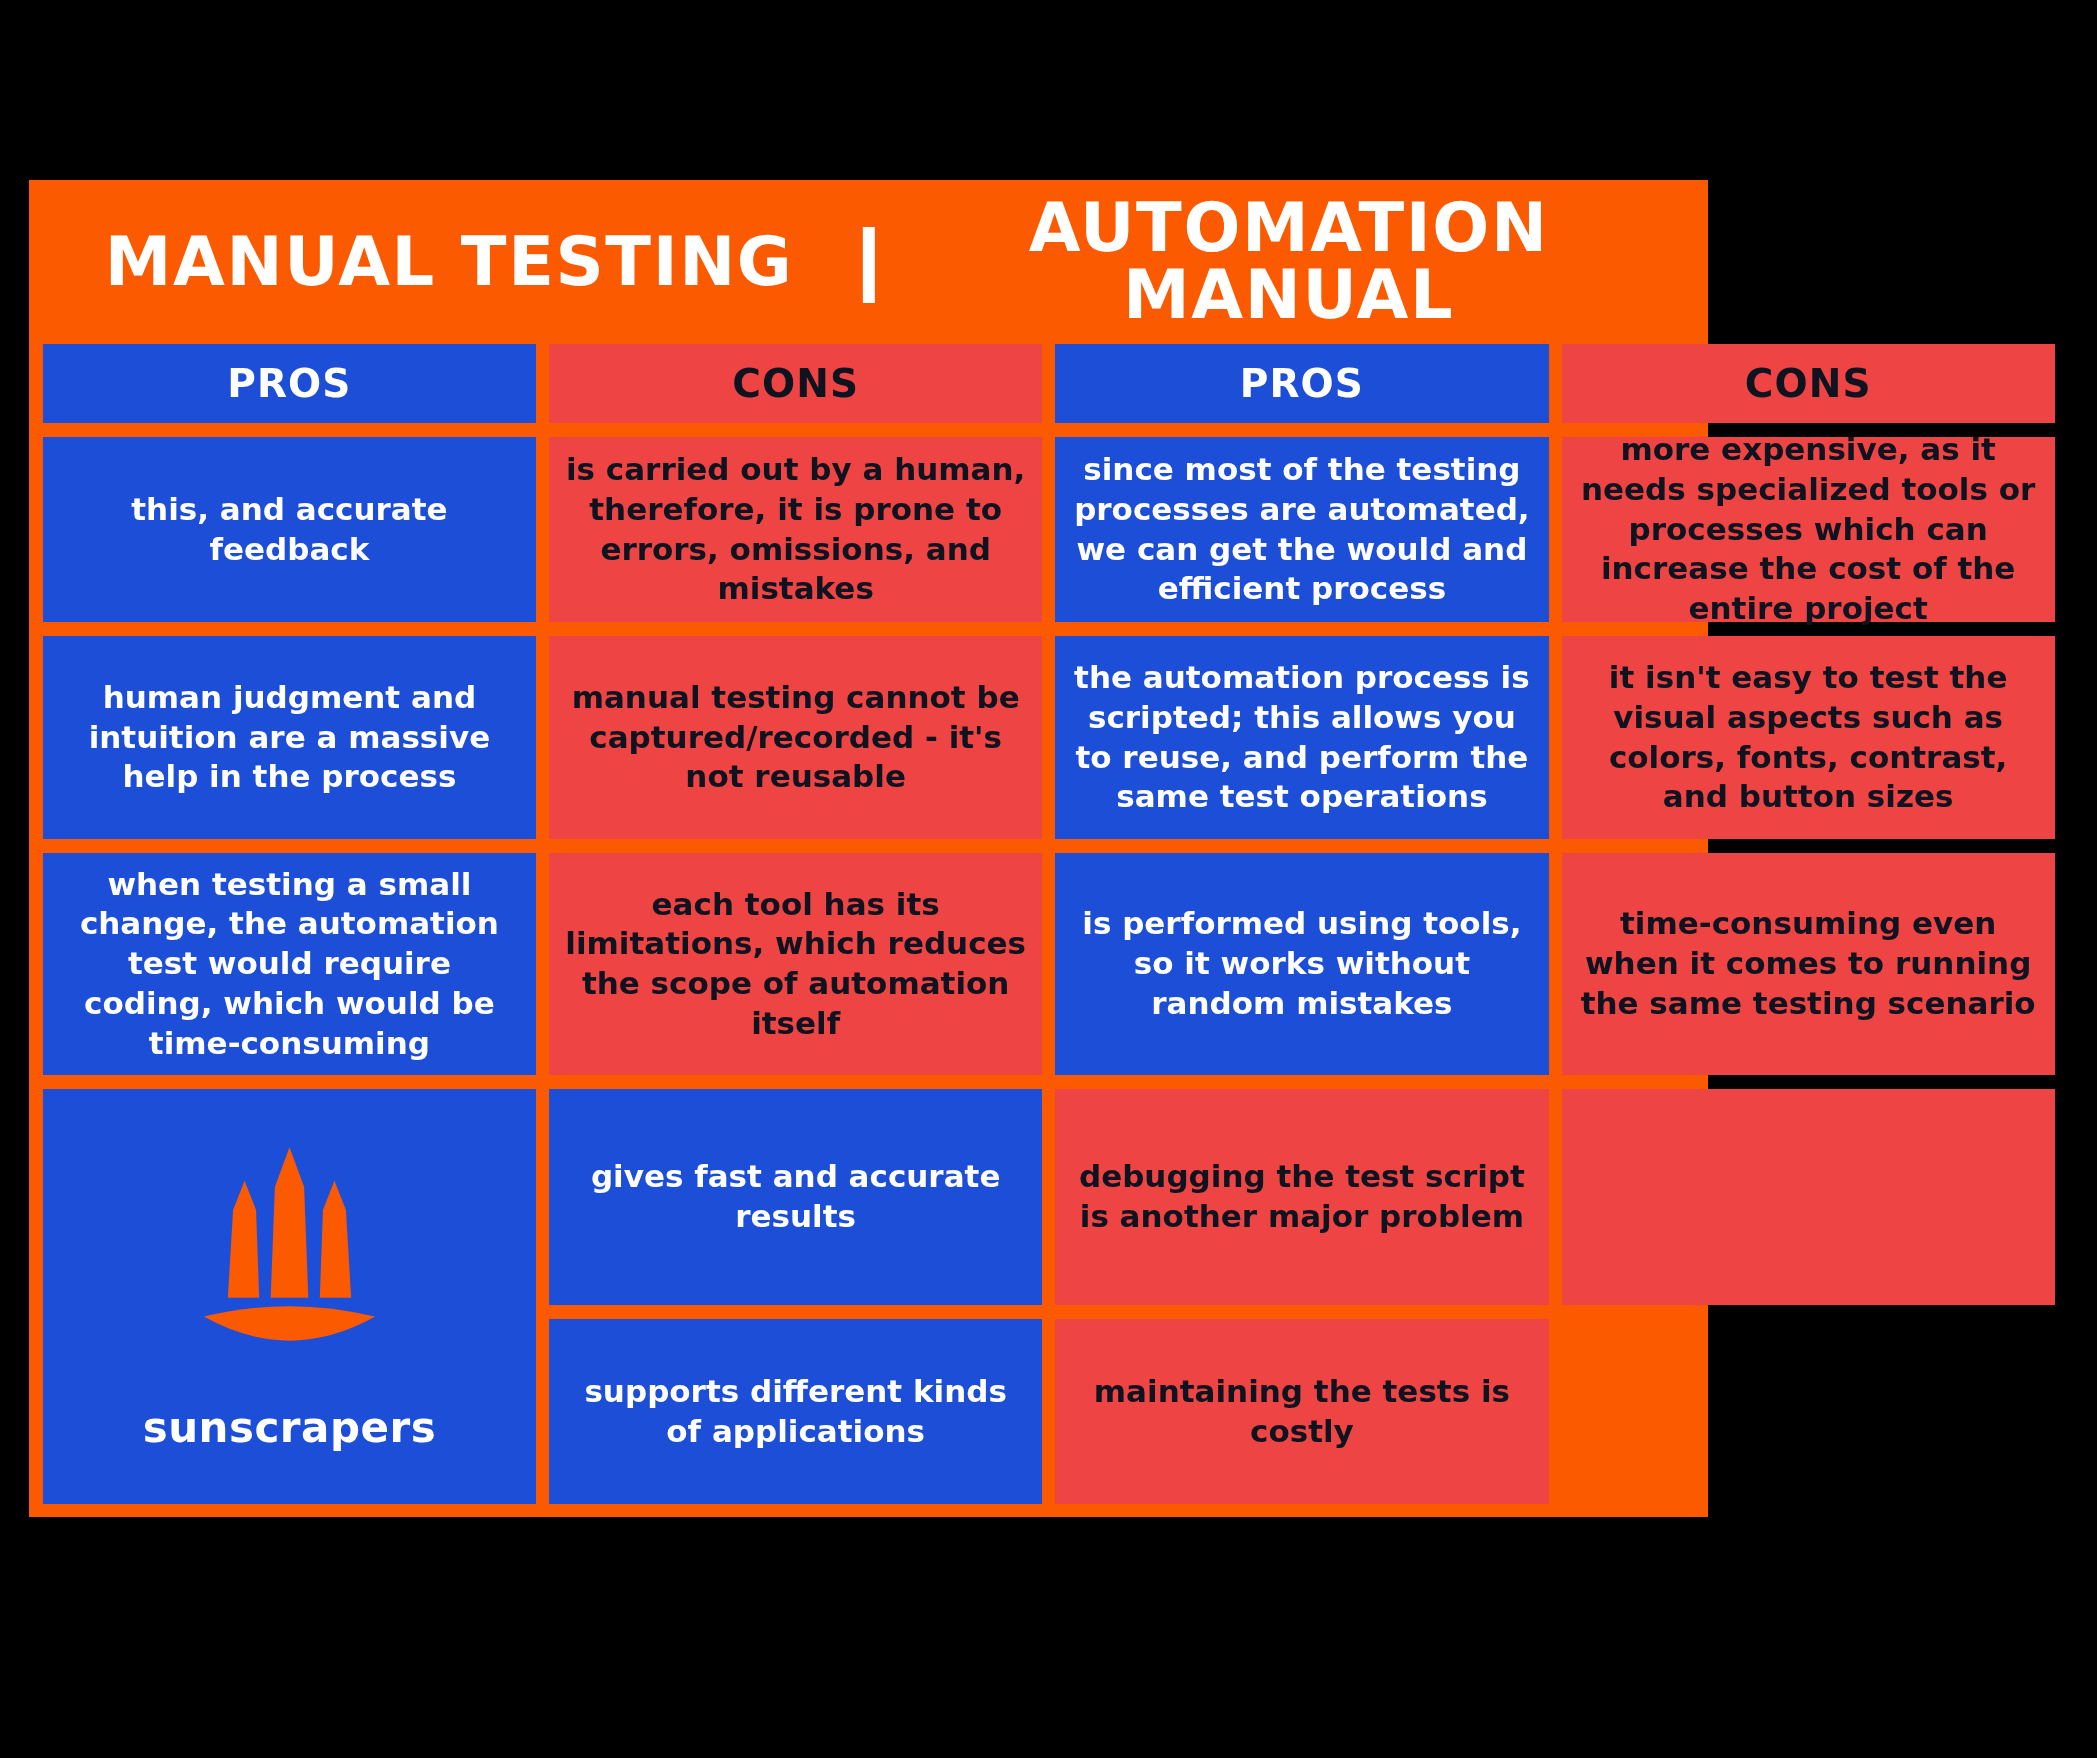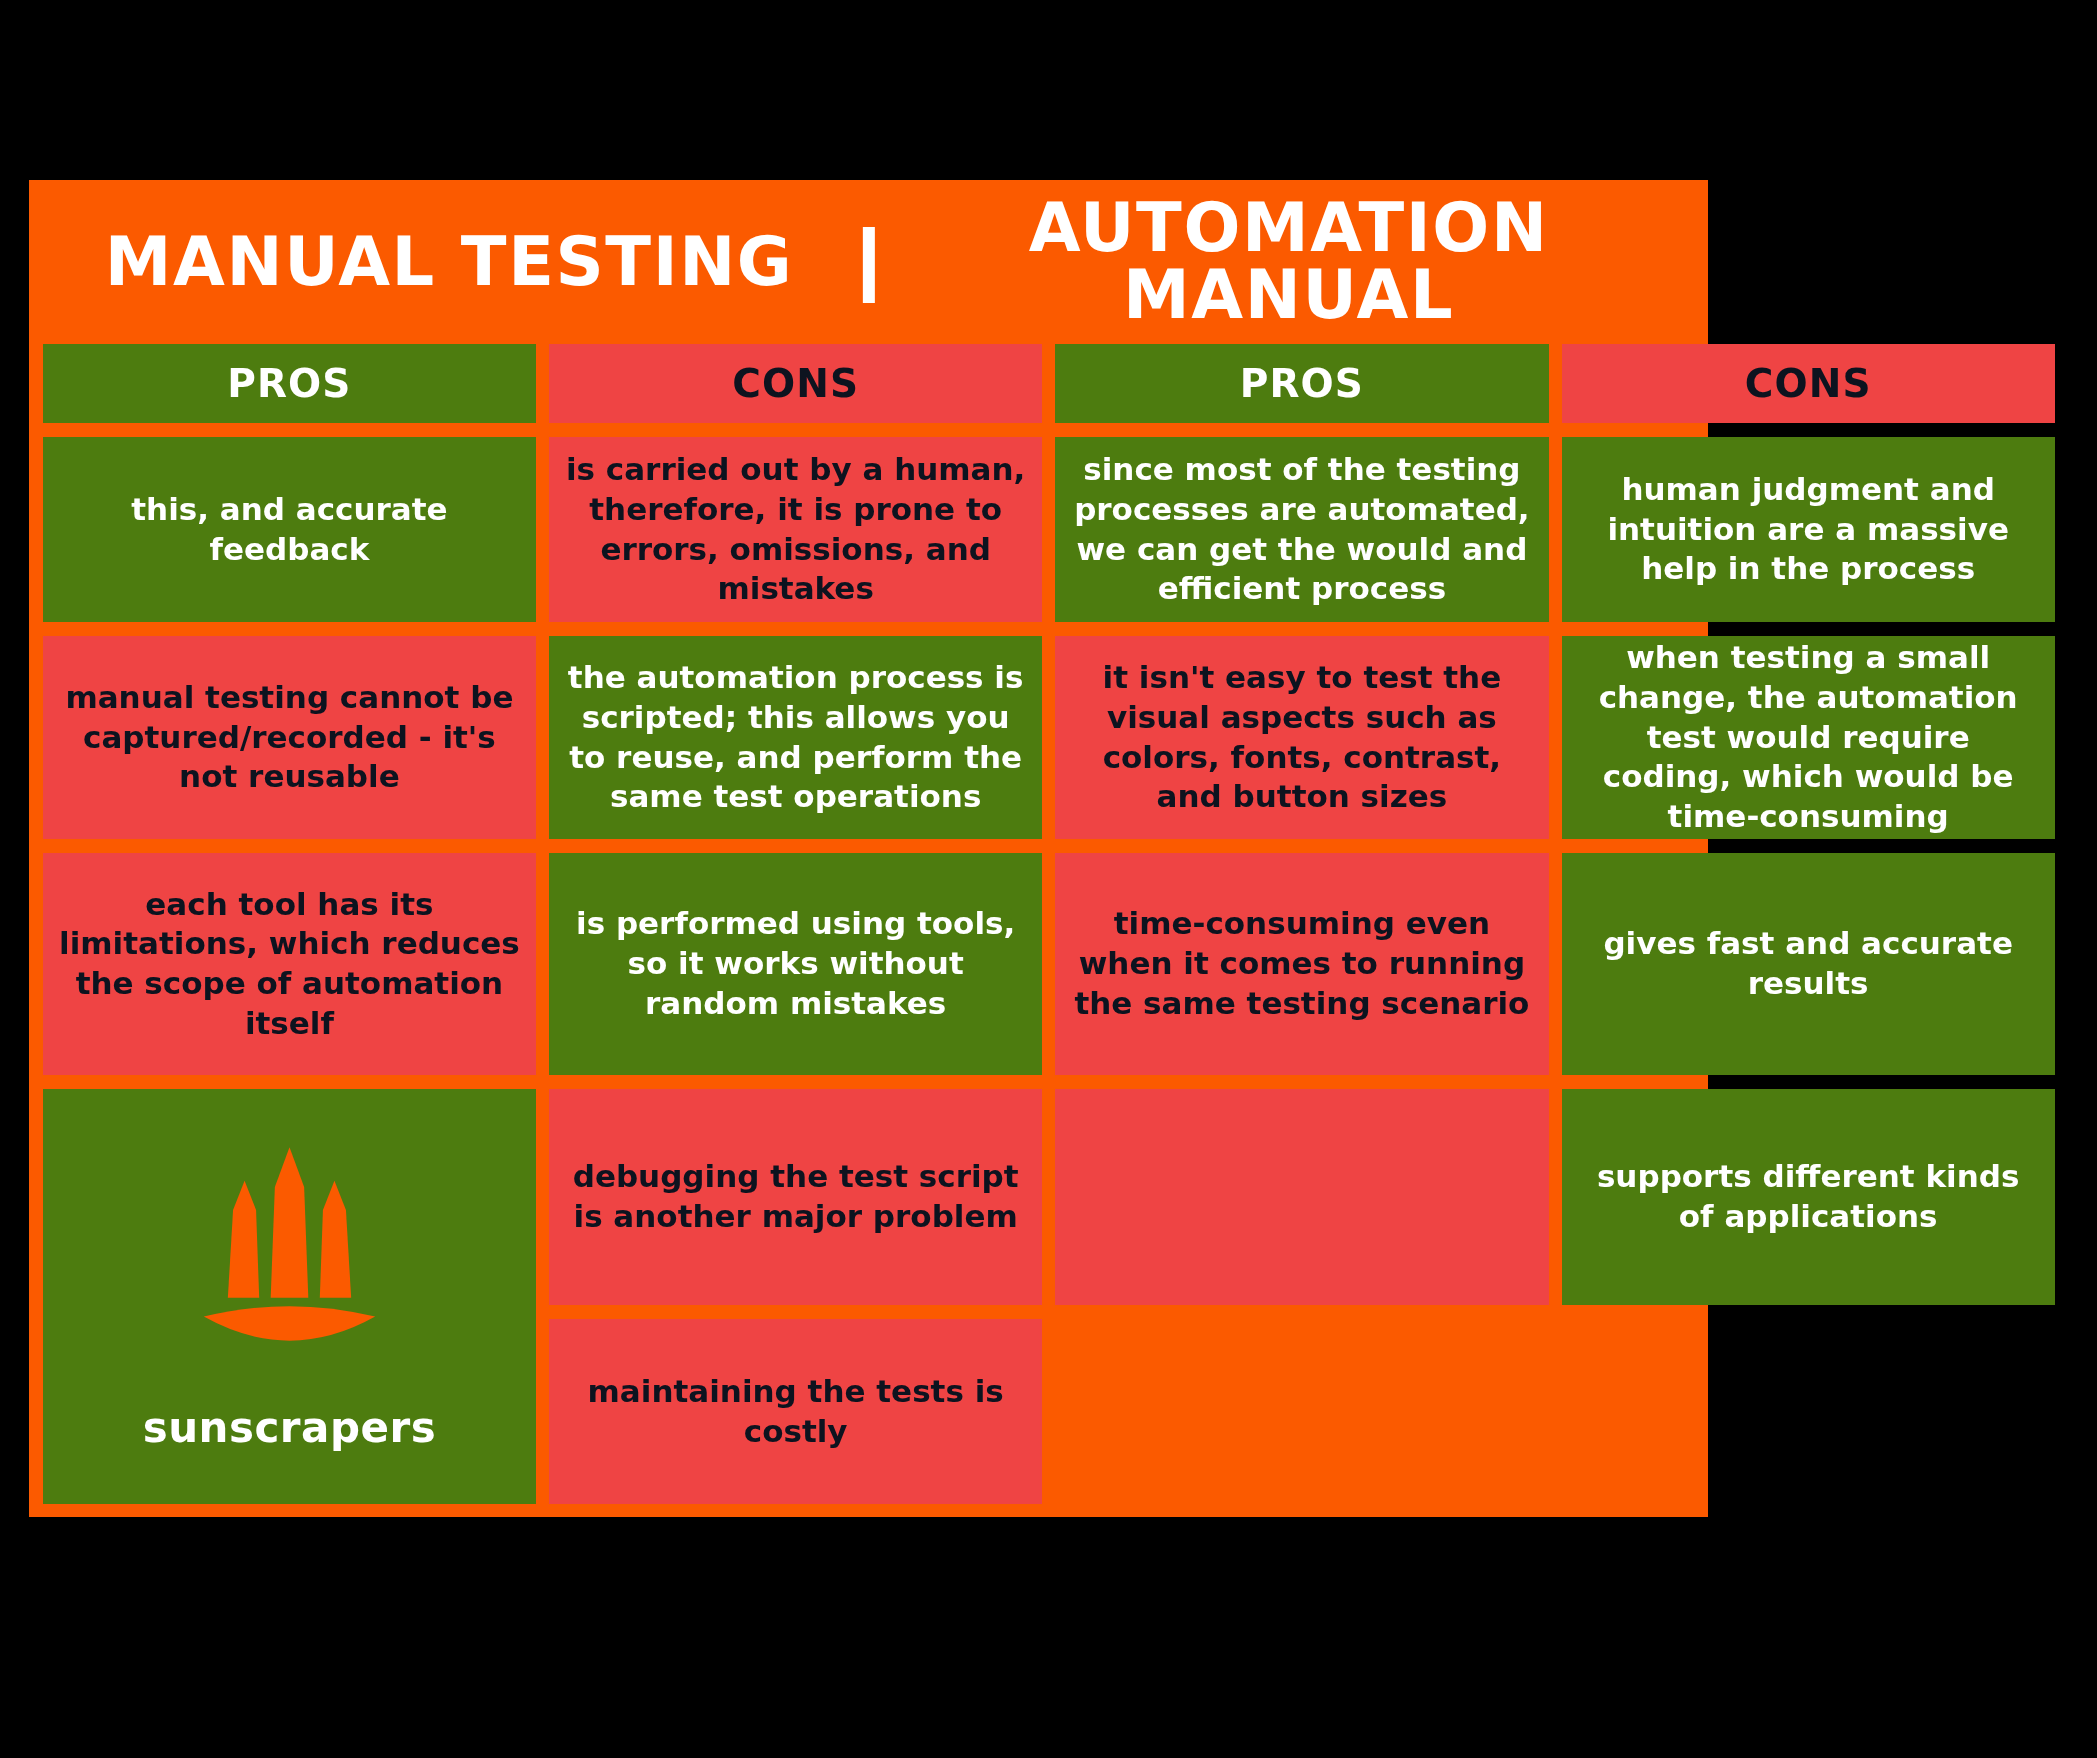--- a/index.html
+++ b/index.html
@@ -56,21 +56,21 @@
     grid-template-rows: 79px 185px 203px 222px 216px 185px;
     gap: 14px 13px;
   }
   .cell {
     display: flex;
     align-items: center;
     justify-content: center;
     text-align: center;
   }
   .dark {
-    background: #4d7c0f;
+    background: #1d4ed8;
     color: #FFFFFF;
   }
   .light {
     background: #ef4444;
     color: #0D131F;
   }
   .label-txt {
     font-size: 39px;
     font-weight: 700;
     letter-spacing: 1.1px;
@@ -127,20 +127,23 @@
 
     <div class="cell dark">
       <span class="body-txt">this, and accurate feedback</span>
     </div>
     <div class="cell light">
       <span class="body-txt">is carried out by a human, therefore, it is prone to errors, omissions, and mistakes</span>
     </div>
     <div class="cell dark">
       <span class="body-txt">since most of the testing processes are automated, we can get the would and efficient process</span>
     </div>
+    <div class="cell light">
+      <span class="body-txt">more expensive, as it needs specialized tools or processes which can increase the cost of the entire project</span>
+    </div>
 
     <div class="cell dark">
       <span class="body-txt">human judgment and intuition are a massive help in the process</span>
     </div>
     <div class="cell light">
       <span class="body-txt">manual testing cannot be captured/recorded - it's not reusable</span>
     </div>
     <div class="cell dark">
       <span class="body-txt">the automation process is scripted; this allows you to reuse, and perform the same test operations</span>
     </div>

